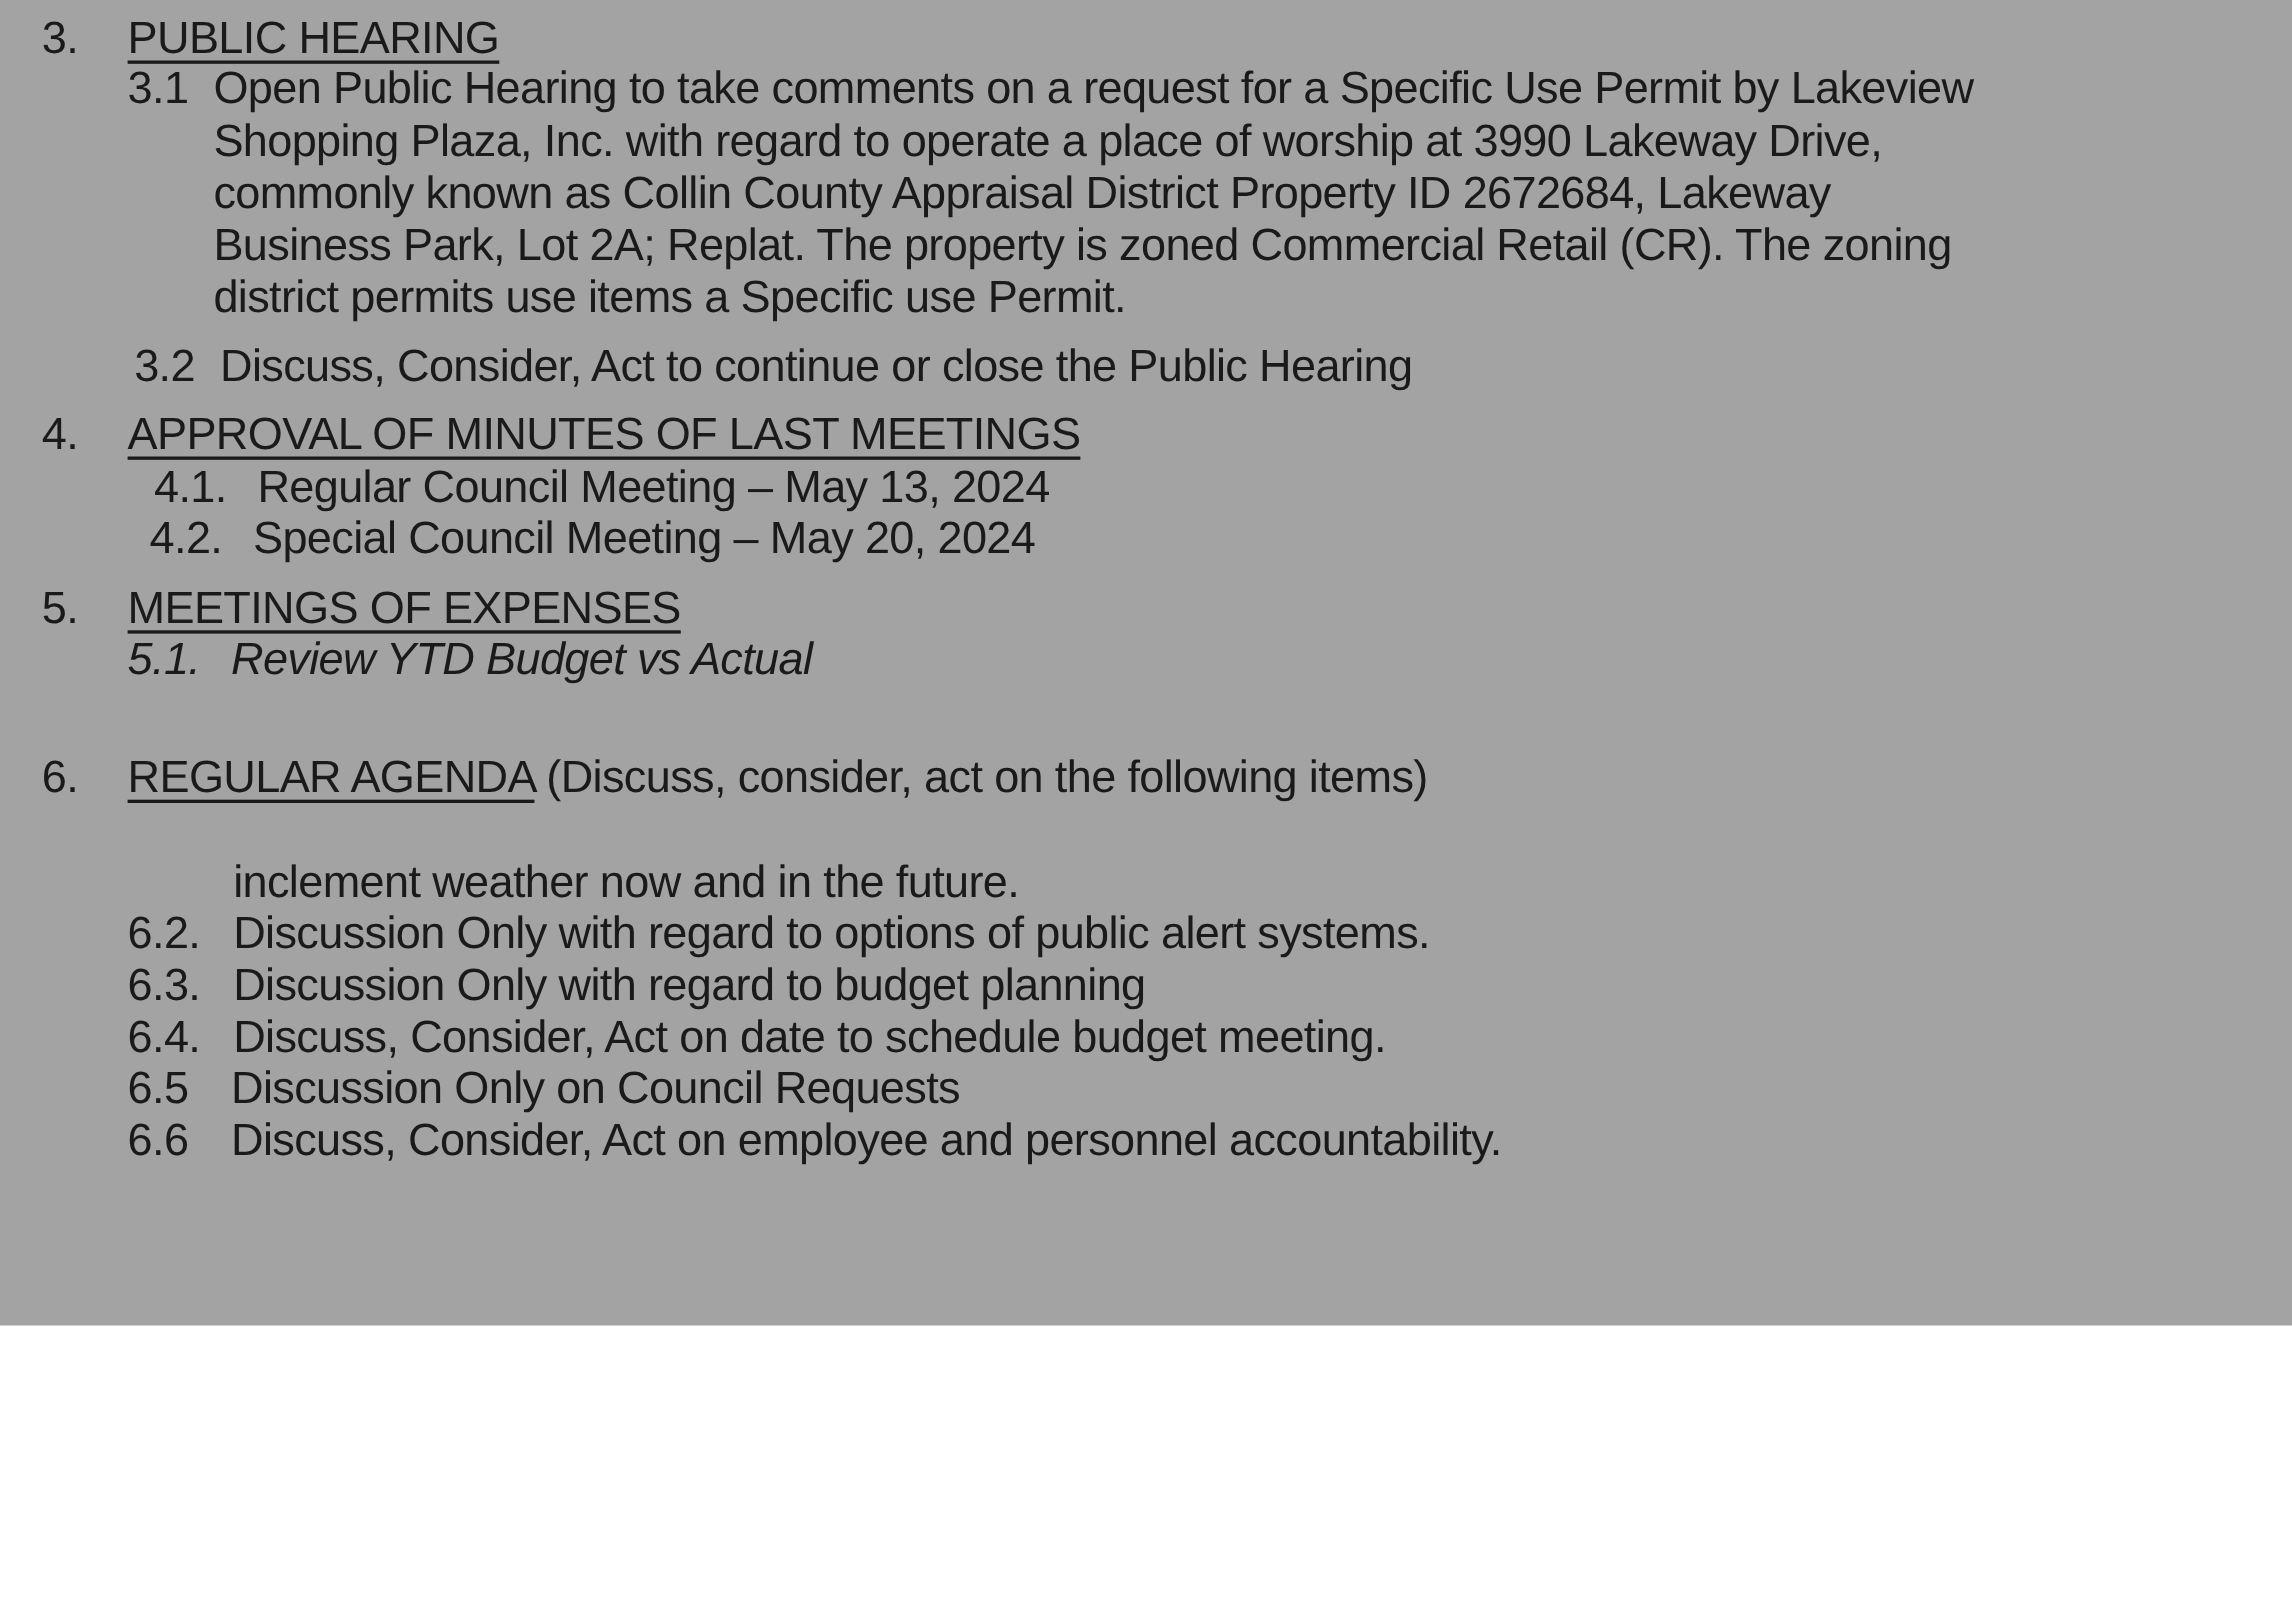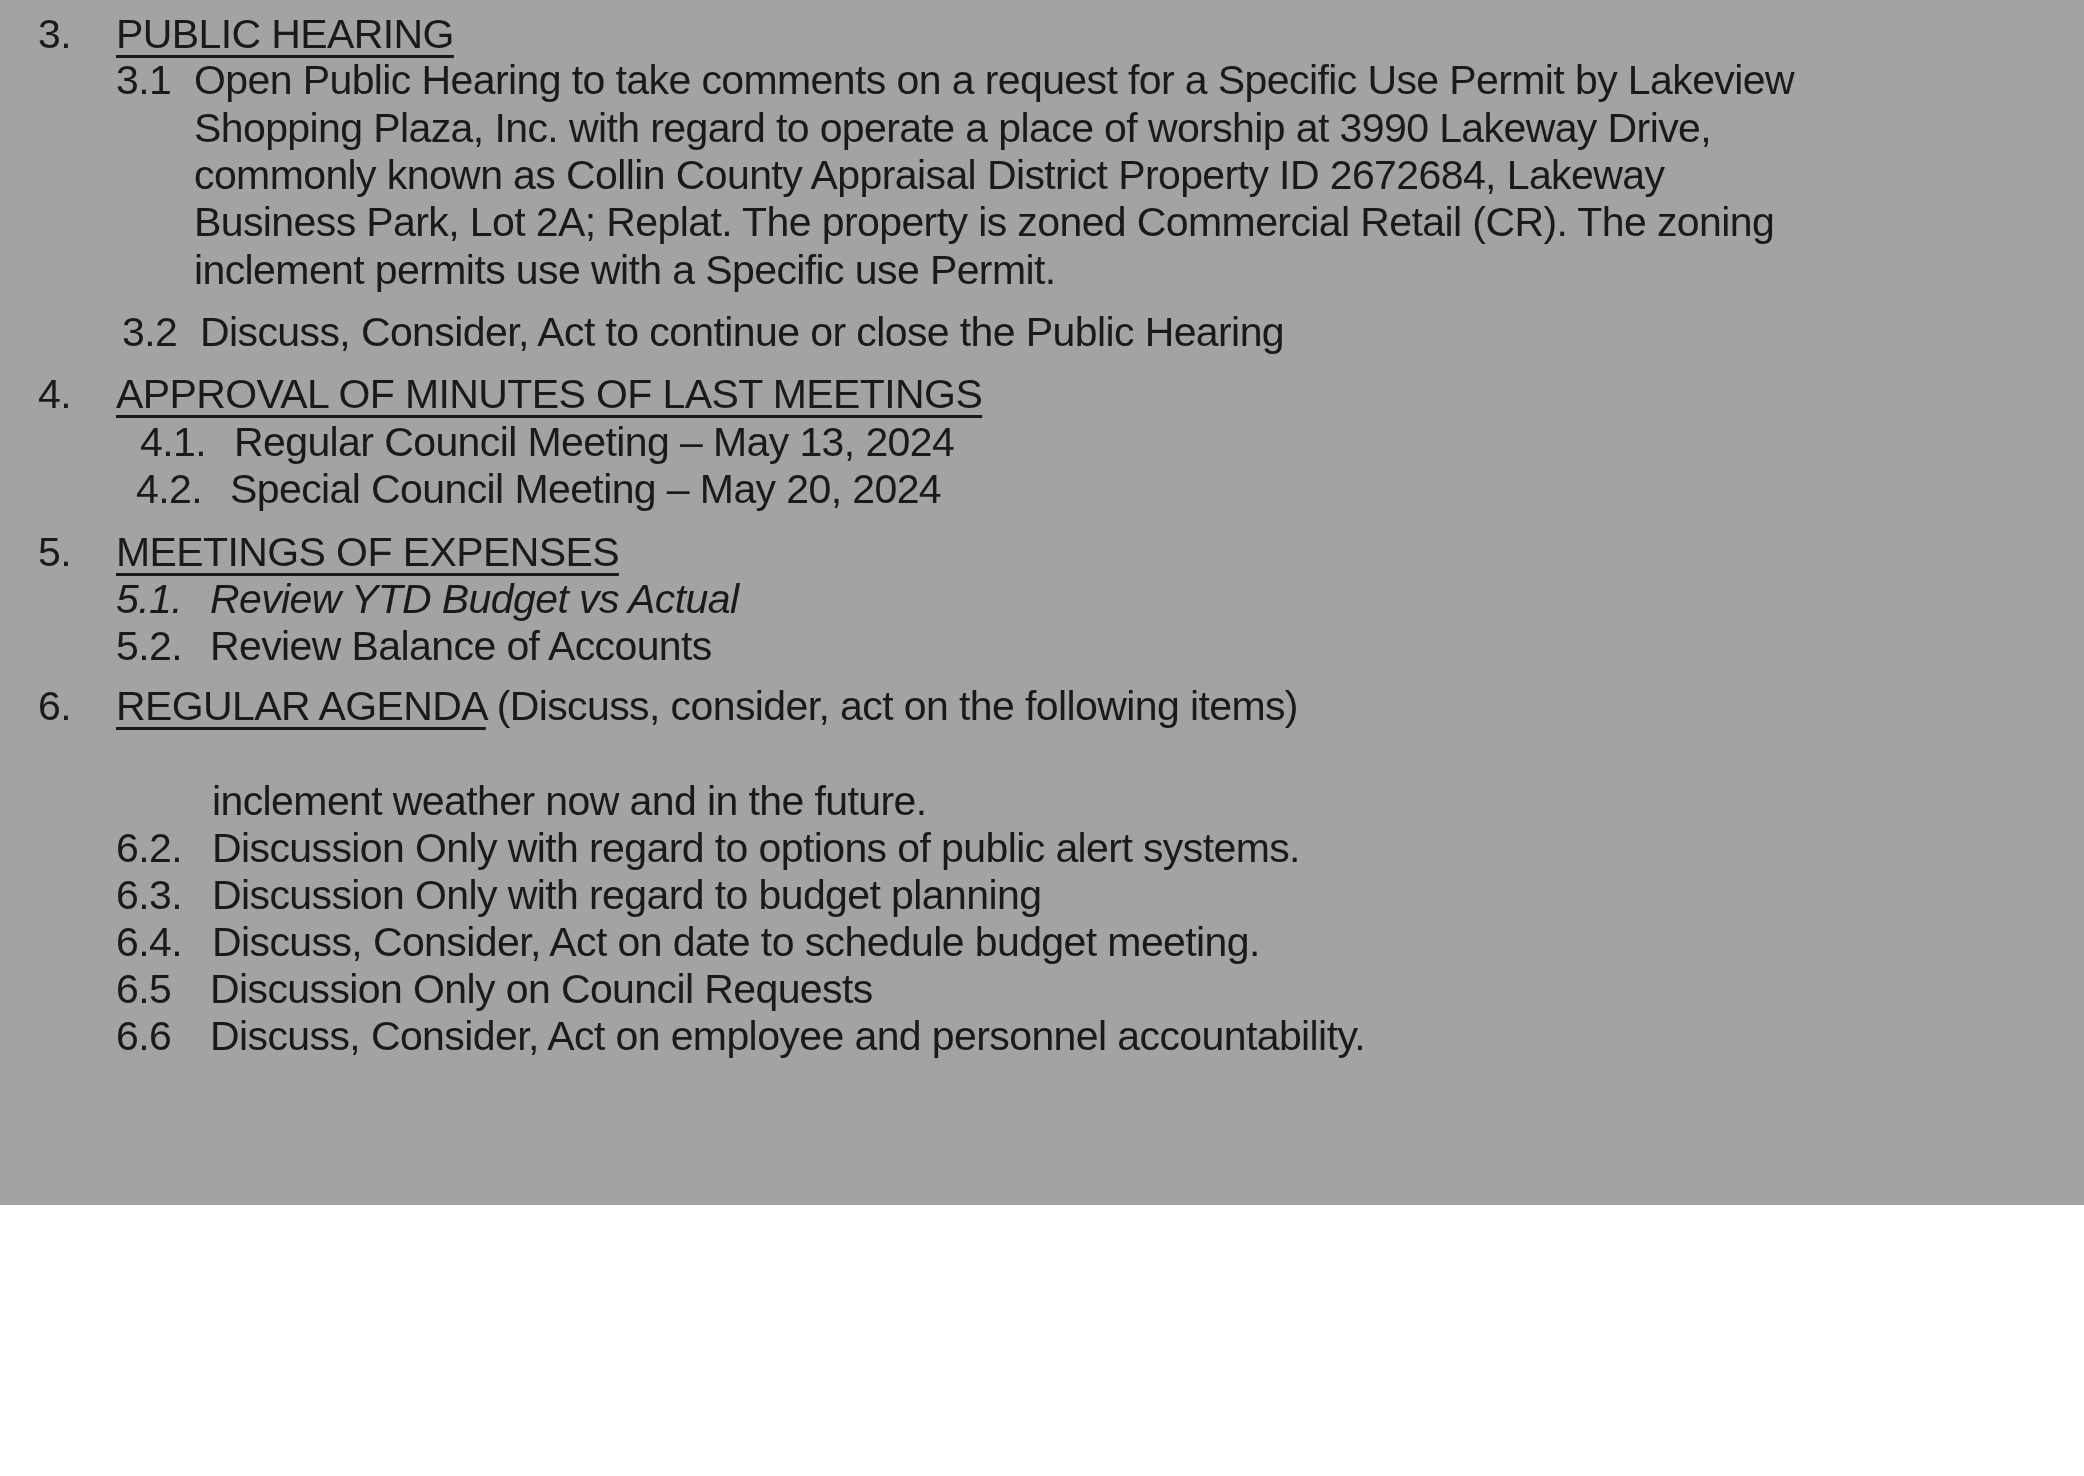--- a/index.html
+++ b/index.html
@@ -49,44 +49,41 @@
   <div class="line" style="left:38px; top:10px;">
     <span class="num sec-num">3.</span><span class="u">PUBLIC HEARING</span>
   </div>
 
   <div class="line" style="left:116px; top:56px;">
     <span class="num" style="width:78px;">3.1</span><span>Open Public Hearing to take comments on a request for a Specific Use Permit by Lakeview</span>
   </div>
   <div class="line" style="left:194px; top:104px;">Shopping Plaza, Inc. with regard to operate a place of worship at 3990 Lakeway Drive,</div>
   <div class="line" style="left:194px; top:151px;">commonly known as Collin County Appraisal District Property ID 2672684, Lakeway</div>
   <div class="line" style="left:194px; top:198px;">Business Park, Lot 2A; Replat.   The property is zoned Commercial Retail (CR).   The zoning</div>
-  <div class="line" style="left:194px; top:246px;">inclement permits use with a Specific use Permit.</div>
+  <div class="line" style="left:194px; top:246px;">district permits use items a Specific use Permit.</div>
 
   <div class="line" style="left:122px; top:308px;">
     <span class="num" style="width:78px;">3.2</span><span>Discuss, Consider, Act to continue or close the Public Hearing</span>
   </div>
 
   <div class="line" style="left:38px; top:370px;">
     <span class="num sec-num">4.</span><span class="u">APPROVAL OF MINUTES OF LAST MEETINGS</span>
   </div>
   <div class="line" style="left:116px; top:418px;">
     <span class="num" style="width:94px;margin-left:24px;">4.1.</span><span>Regular Council Meeting – May 13, 2024</span>
   </div>
   <div class="line" style="left:116px; top:465px;">
     <span class="num" style="width:94px;margin-left:20px;">4.2.</span><span>Special Council Meeting – May 20, 2024</span>
   </div>
 
   <div class="line" style="left:38px; top:528px;">
     <span class="num sec-num">5.</span><span class="u">MEETINGS OF EXPENSES</span>
   </div>
   <div class="line" style="left:116px; top:575px;font-style:italic;">
     <span class="num" style="width:94px;">5.1.</span><span>Review YTD Budget vs Actual</span>
-  </div>
-  <div class="line" style="left:116px; top:622px;">
-    <span class="num" style="width:94px;">5.2.</span><span>Review Balance of Accounts</span>
   </div>
 
   <div class="line" style="left:38px; top:682px;">
     <span class="num sec-num">6.</span><span class="u">REGULAR AGENDA</span><span> (Discuss, consider, act on the following items)</span>
   </div>
   <div class="line" style="left:212px; top:777px;">inclement weather now and in the future.</div>
   <div class="line" style="left:116px; top:824px;">
     <span class="num" style="width:96px;">6.2.</span><span>Discussion Only with regard to options of public alert systems.</span>
   </div>
   <div class="line" style="left:116px; top:871px;">

